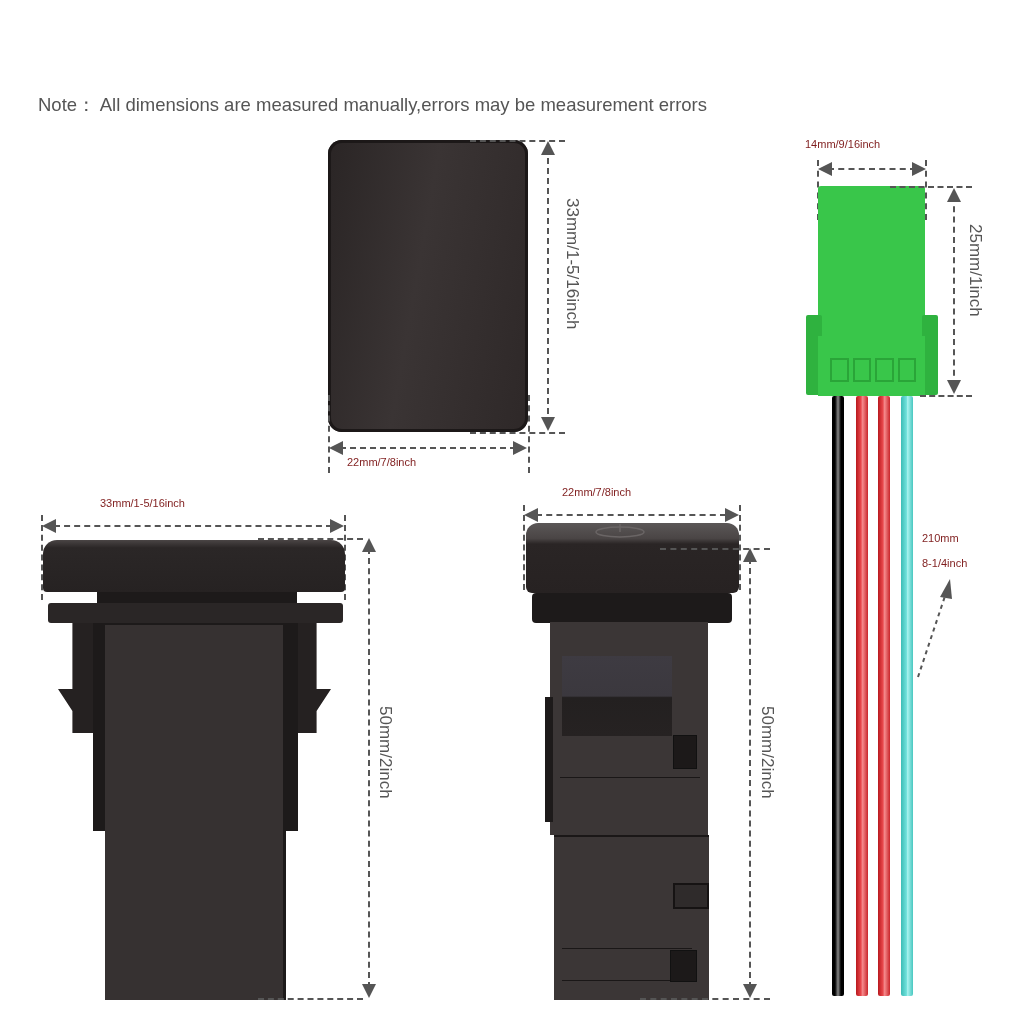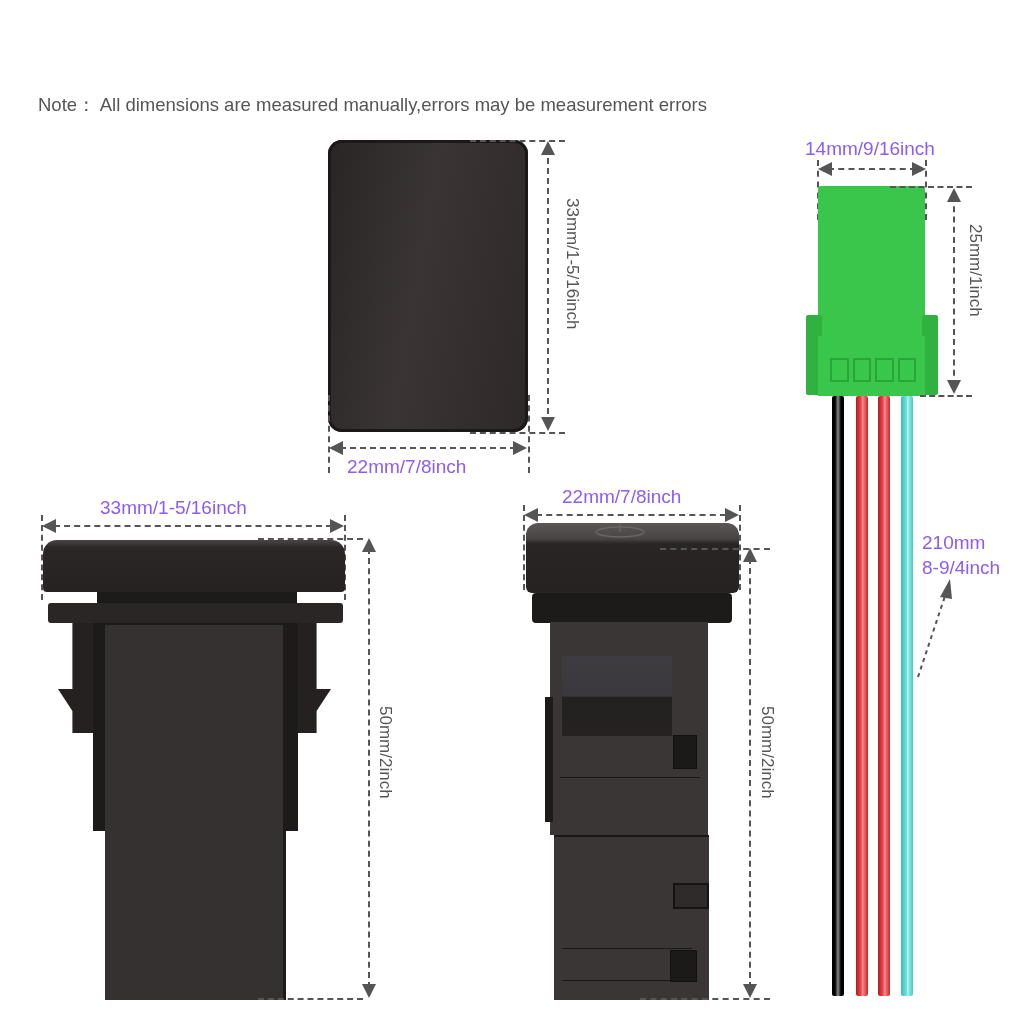--- a/index.html
+++ b/index.html
@@ -1,19 +1,19 @@
 <!DOCTYPE html>
 <html><head>
 <meta charset="utf-8">
 <style>
   html, body { margin:0; padding:0; background:#ffffff; }
   body { width:1024px; height:1024px; position:relative; overflow:hidden; font-family:"Liberation Sans", sans-serif; color:#5a5a5a; }
   .abs { position:absolute; }
   .note { left:38px; top:92px; font-size:18.5px; color:#555; white-space:nowrap; }
-  .label { font-size:19px; color:#8b5cf6; white-space:nowrap; }
+  .label { font-size:11px; color:#7f1d1d; white-space:nowrap; }
   .vlabel { font-size:17px; color:#555; white-space:nowrap; transform-origin:left top; transform:rotate(90deg); }
   .dash-h { border-top:2px dashed #555; height:0; }
   .dash-v { border-left:2px dashed #555; width:0; }
   .arrow-l { width:0; height:0; border-top:7px solid transparent; border-bottom:7px solid transparent; border-right:14px solid #555; }
   .arrow-r { width:0; height:0; border-top:7px solid transparent; border-bottom:7px solid transparent; border-left:14px solid #555; }
   .arrow-u { width:0; height:0; border-left:7px solid transparent; border-right:7px solid transparent; border-bottom:14px solid #555; }
   .arrow-d { width:0; height:0; border-left:7px solid transparent; border-right:7px solid transparent; border-top:14px solid #555; }
 
   .face { background:linear-gradient(100deg,#2a2525 0%, #3a3434 45%, #2e2828 100%); border-radius:14px; box-shadow: inset 0 0 0 3px #1c1818; }
   .dark { background:#2a2626; }
@@ -72,21 +72,21 @@
   <div class="abs arrow-u" style="left:947px;top:188px;"></div>
   <div class="abs arrow-d" style="left:947px;top:380px;"></div>
   <div class="abs vlabel" style="left:985px;top:224px;">25mm/1inch</div>
 
   <div class="abs wire" style="left:832px;top:396px;height:600px;background:linear-gradient(90deg,#000 0%,#000 25%,#888 50%,#000 75%,#000 100%);"></div>
   <div class="abs wire" style="left:856px;top:396px;height:600px;background:linear-gradient(90deg,#b8181d 0%,#e8474b 40%,#f58a8c 55%,#c9252a 100%);"></div>
   <div class="abs wire" style="left:878px;top:396px;height:600px;background:linear-gradient(90deg,#b8181d 0%,#e8474b 40%,#f58a8c 55%,#c9252a 100%);"></div>
   <div class="abs wire" style="left:901px;top:396px;height:600px;background:linear-gradient(90deg,#3cbcb6 0%,#6fe0da 45%,#a8f2ee 55%,#48c7c0 100%);"></div>
 
   <div class="abs label" style="left:922px;top:532px;">210mm</div>
-  <div class="abs label" style="left:922px;top:557px;">8-9/4inch</div>
+  <div class="abs label" style="left:922px;top:557px;">8-1/4inch</div>
   <svg class="abs" style="left:910px;top:575px;" width="50" height="105">
     <line x1="8" y1="102" x2="36" y2="18" stroke="#555" stroke-width="2" stroke-dasharray="4,4"></line>
     <polygon points="40,4 30,22 42,24" fill="#555"></polygon>
   </svg>
 </div>
 
 <div>
   <div class="abs label" style="left:100px;top:497px;">33mm/1-5/16inch</div>
   <div class="abs dash-v" style="left:41px;top:515px;height:85px;"></div>
   <div class="abs dash-v" style="left:344px;top:515px;height:85px;"></div>

